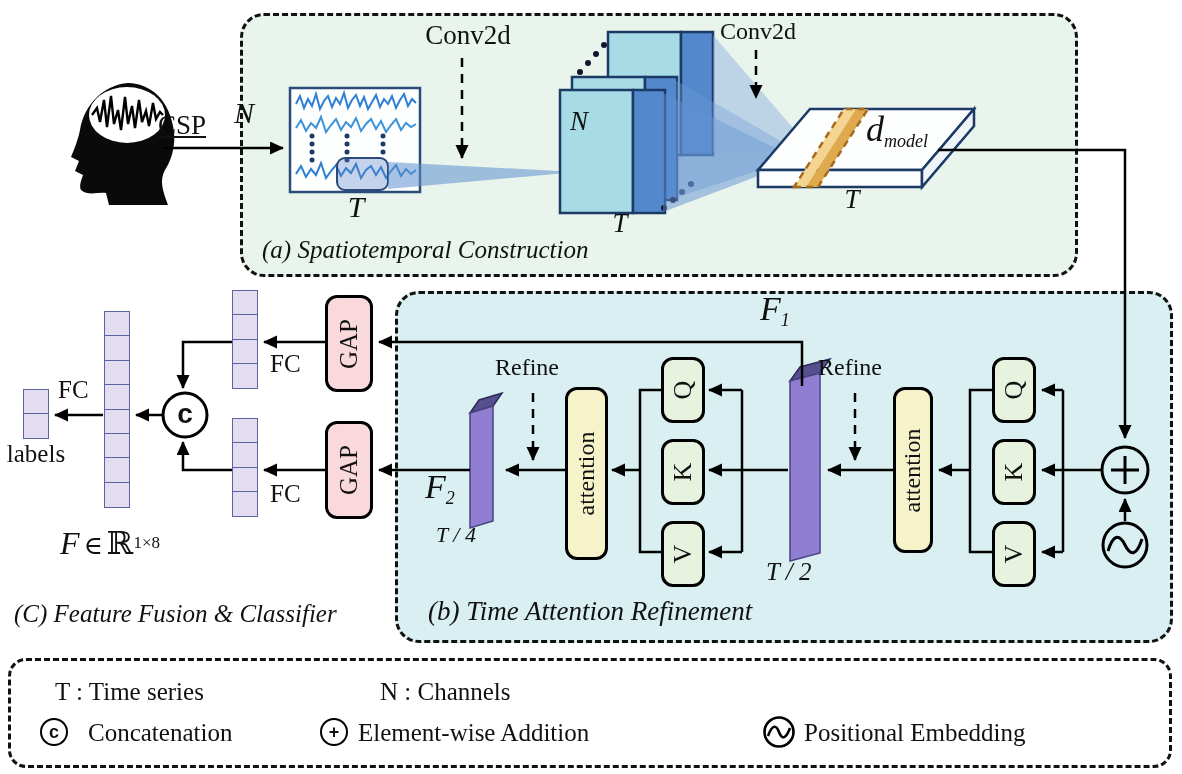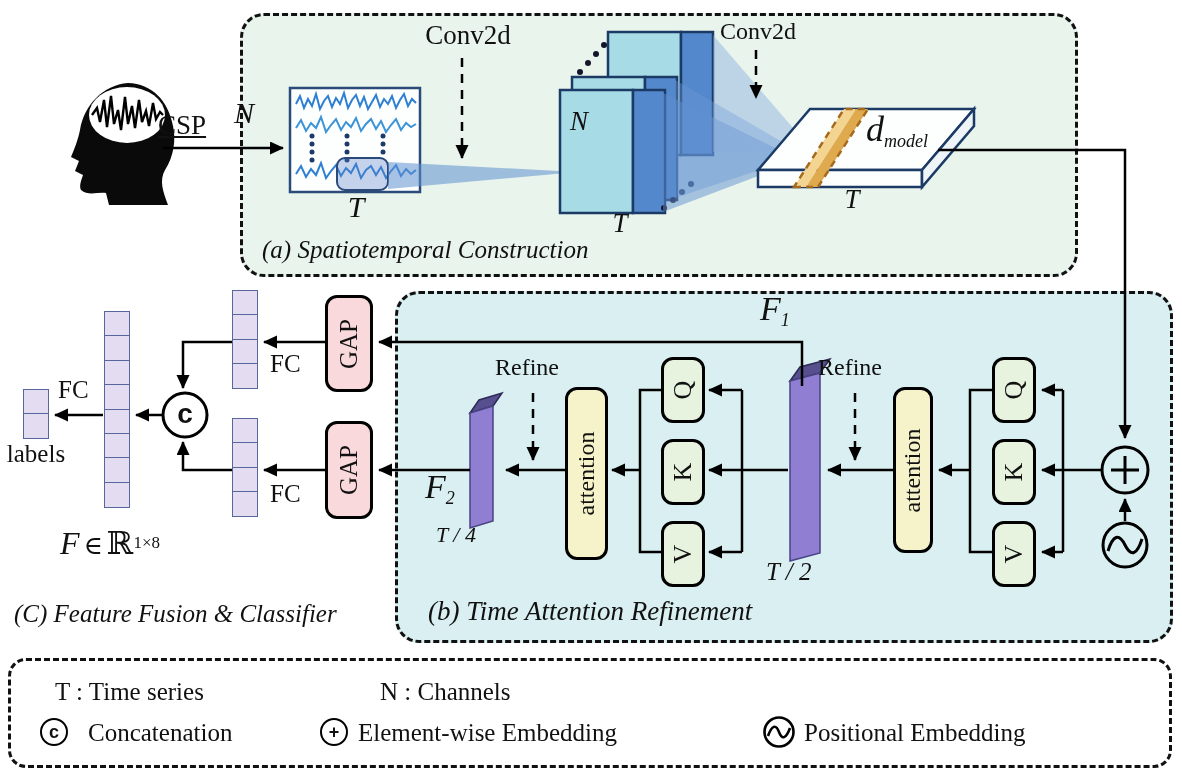--- a/index.html
+++ b/index.html
@@ -268,21 +268,21 @@
   <div class="lbl legtxt" style="left:380px;top:678px;">N : Channels</div>
 
   <div class="legicon" style="left:40px;top:718px;">
       <span>c</span>
     </div>
   <div class="lbl legtxt" style="left:80px;top:719px;margin-left:8px;">Concatenation</div>
 
   <div class="legicon" style="left:320px;top:718px;">
       <span>+</span>
     </div>
-  <div class="lbl legtxt" style="left:358px;top:719px;">Element-wise Embedding</div>
+  <div class="lbl legtxt" style="left:358px;top:719px;">Element-wise Addition</div>
 
   <div class="abs" style="left:762px;top:715px;width:34px;height:34px;">
     <svg width="34" height="34" viewBox="0 0 34 34">
       <circle cx="17" cy="17" r="14.5" fill="none" stroke="#000" stroke-width="2.6"></circle>
       <path d="M6,21 C10,10 14,9 17,17 C20,25 24,24 28,13" fill="none" stroke="#000" stroke-width="2.6"></path>
     </svg>
   </div>
   <div class="lbl legtxt" style="left:804px;top:719px;">Positional Embedding</div>
 
 </div>

